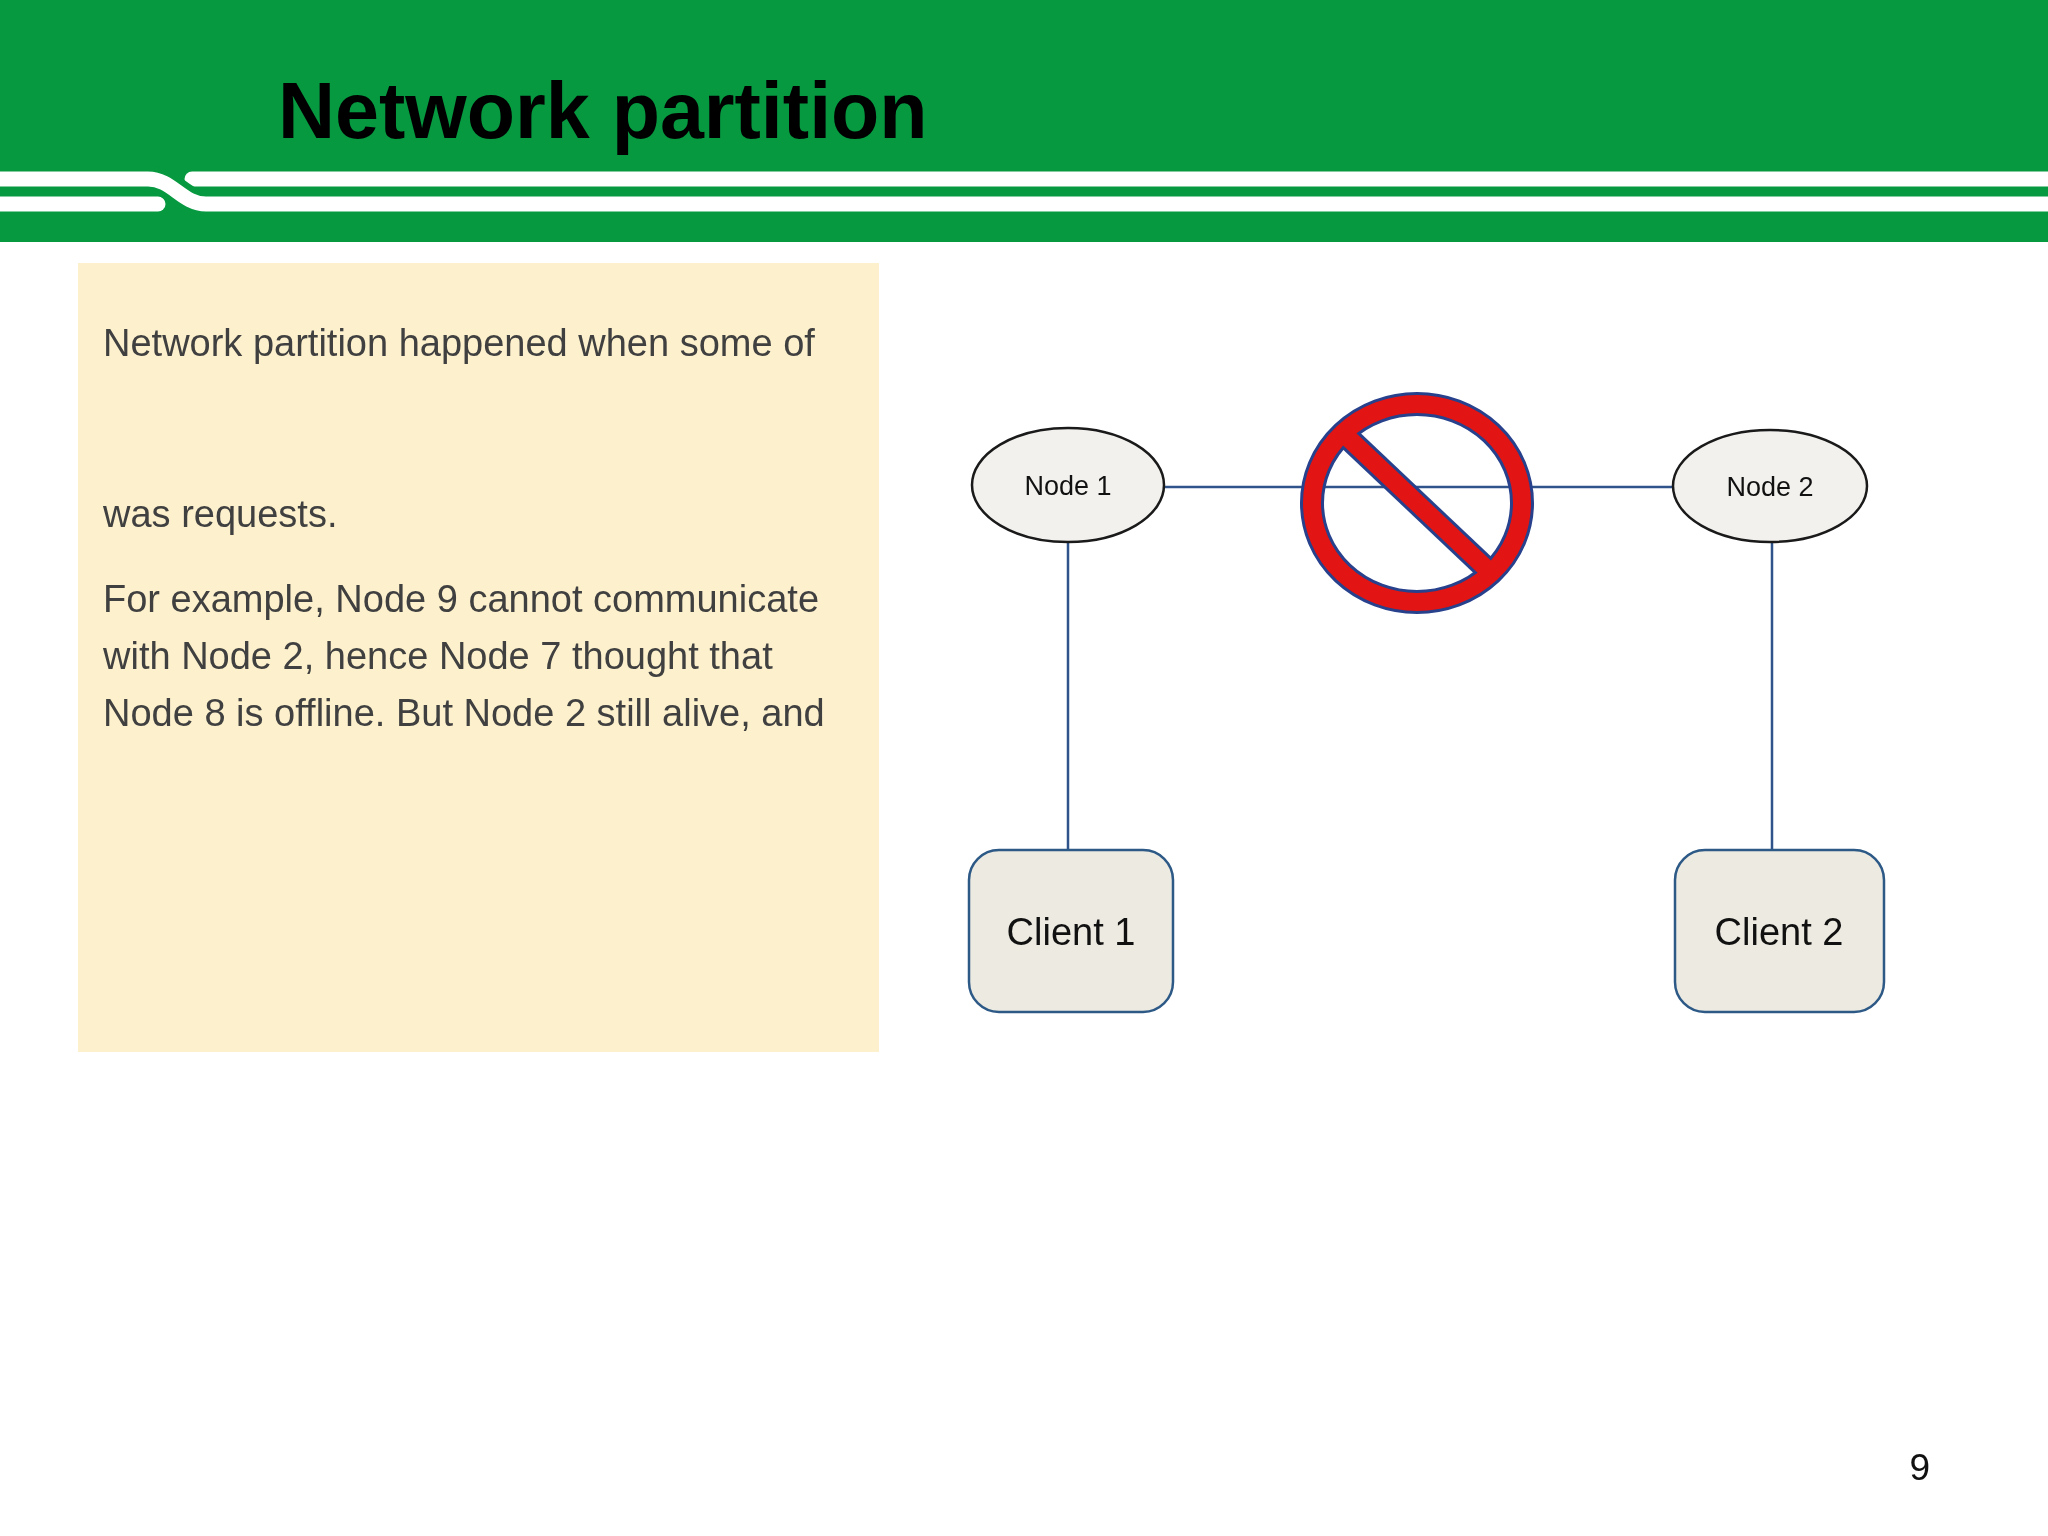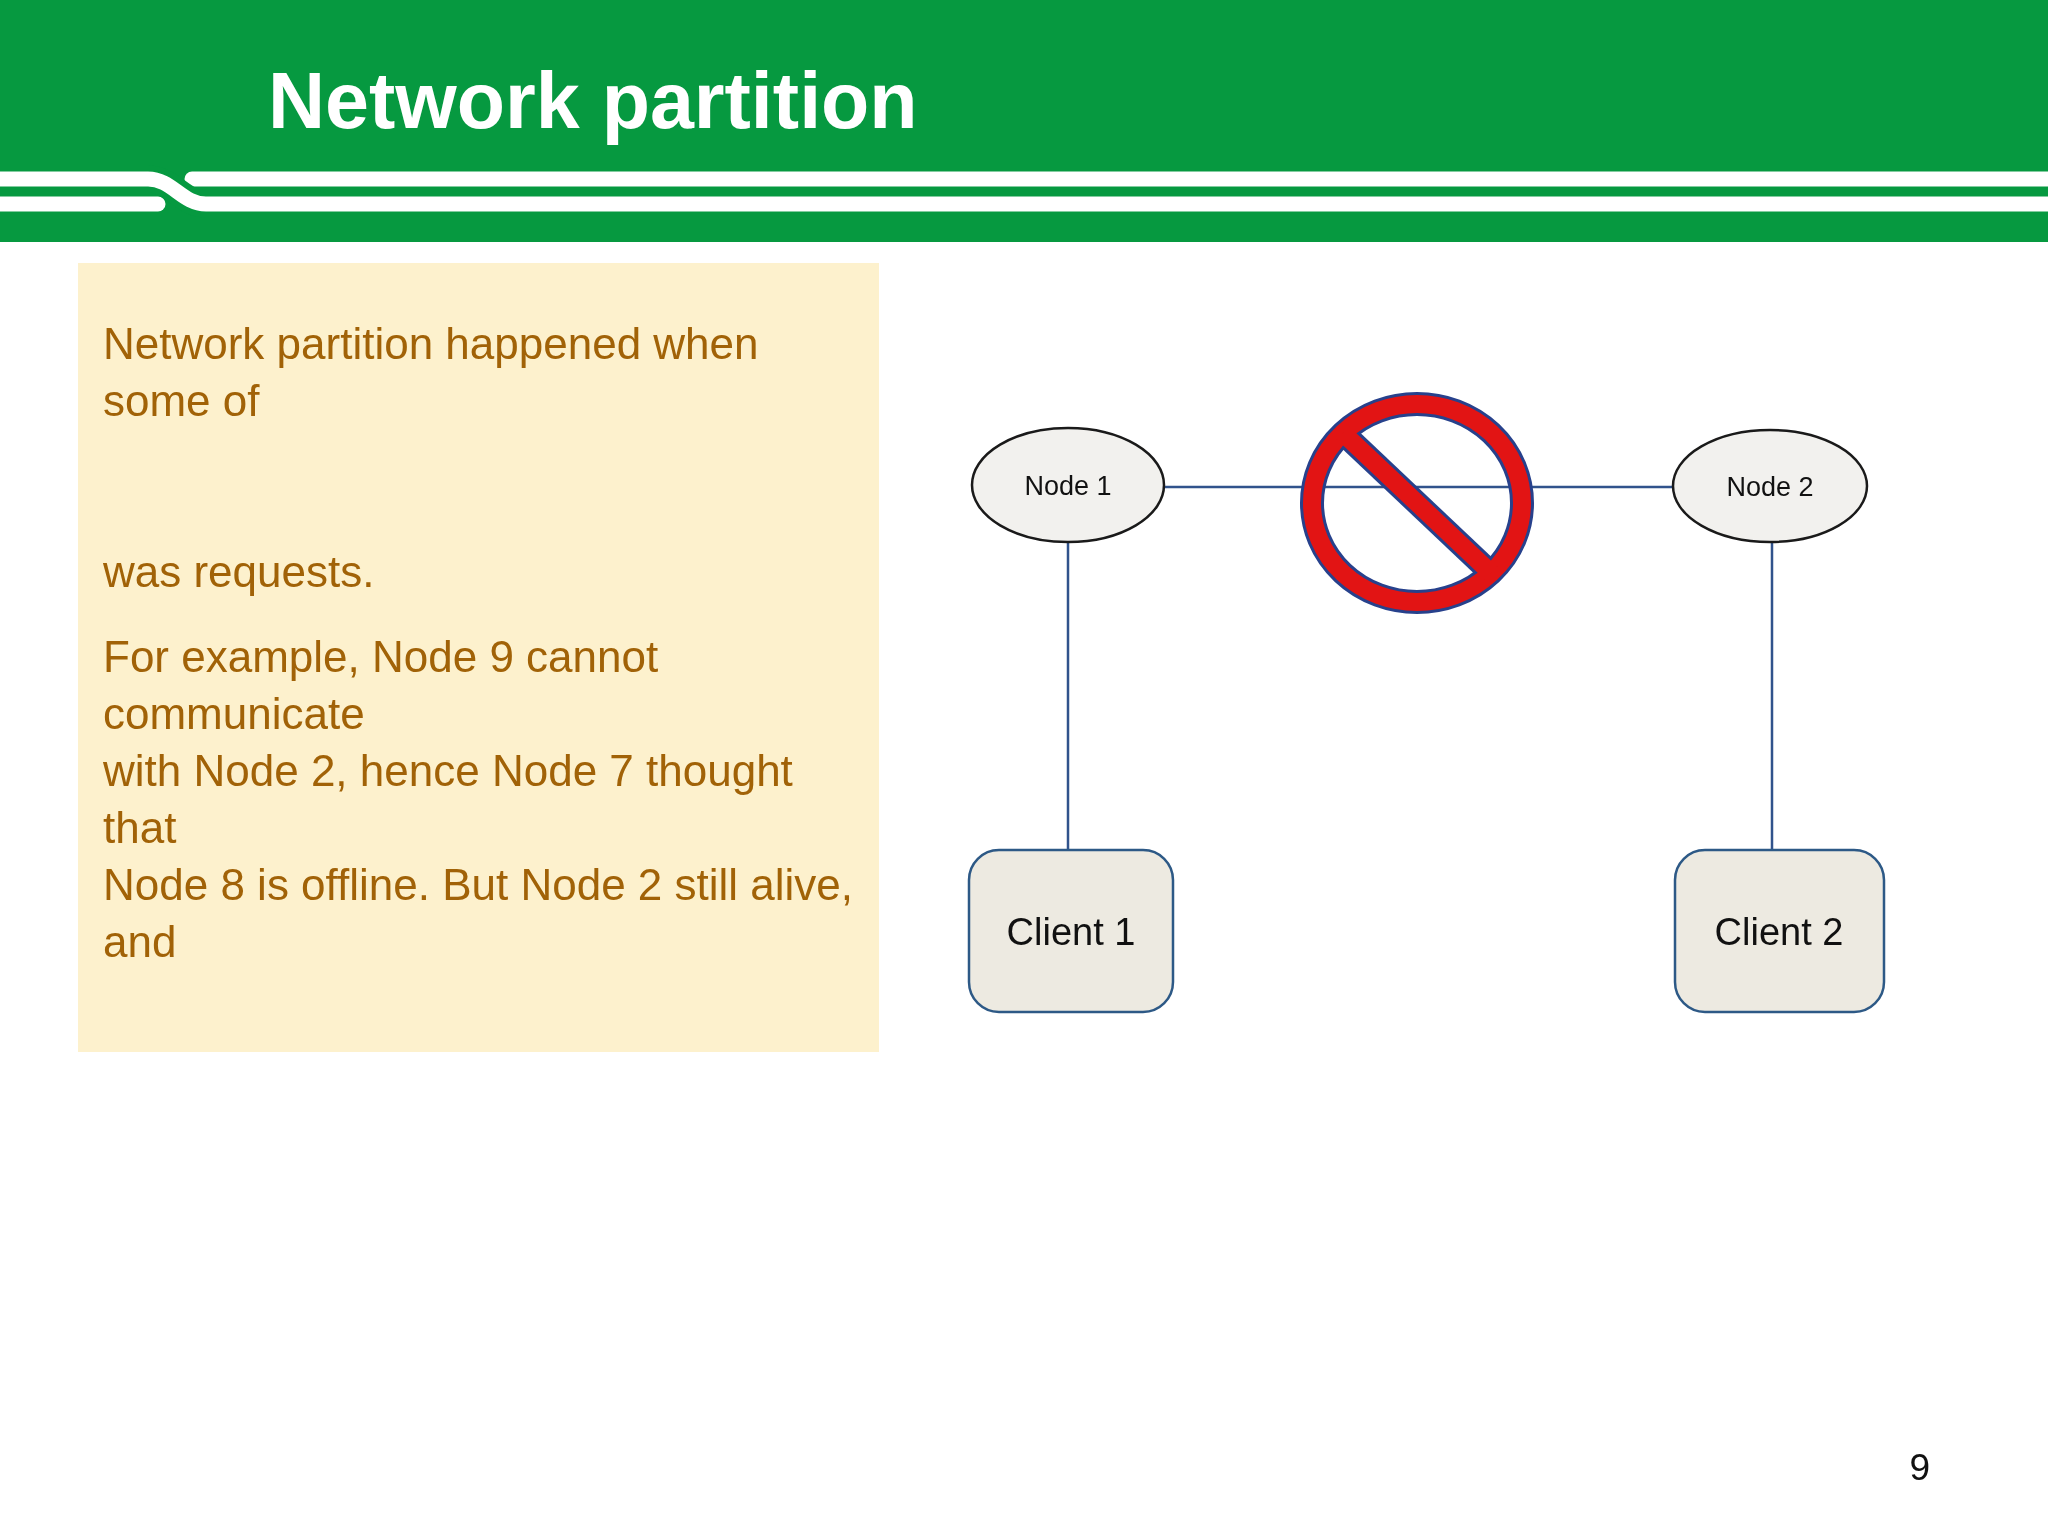--- a/index.html
+++ b/index.html
@@ -20,22 +20,22 @@
     position: absolute;
     left: 0; top: 0;
     width: 2048px;
     height: 242px;
     background: #069940;
   }
   .slide-title {
     position: absolute;
     left: 268px;
     top: 58px;
-    margin: 0;
-    color: #ffffff;
+    margin: 10px;
+    color: #000000;
     font-size: 79px;
     font-weight: bold;
     letter-spacing: 0px;
     line-height: 1.1;
     white-space: nowrap;
   }
   .stripes-svg {
     position: absolute;
     left: 0; top: 0;
     width: 2048px;
@@ -48,22 +48,22 @@
     left: 78px;
     top: 263px;
     width: 801px;
     height: 789px;
     background: #FDF1CD;
     box-sizing: border-box;
     padding: 52px 20px 0 25px;
   }
   .info-box p {
     margin: 0 0 28px 0;
-    color: #a16207;
-    font-size: 44px;
+    color: #404040;
+    font-size: 38px;
     line-height: 57px;
   }
   
   .diagram-svg {
     position: absolute;
     left: 0; top: 0;
     width: 2048px;
     height: 1536px;
     display: block;
   }

